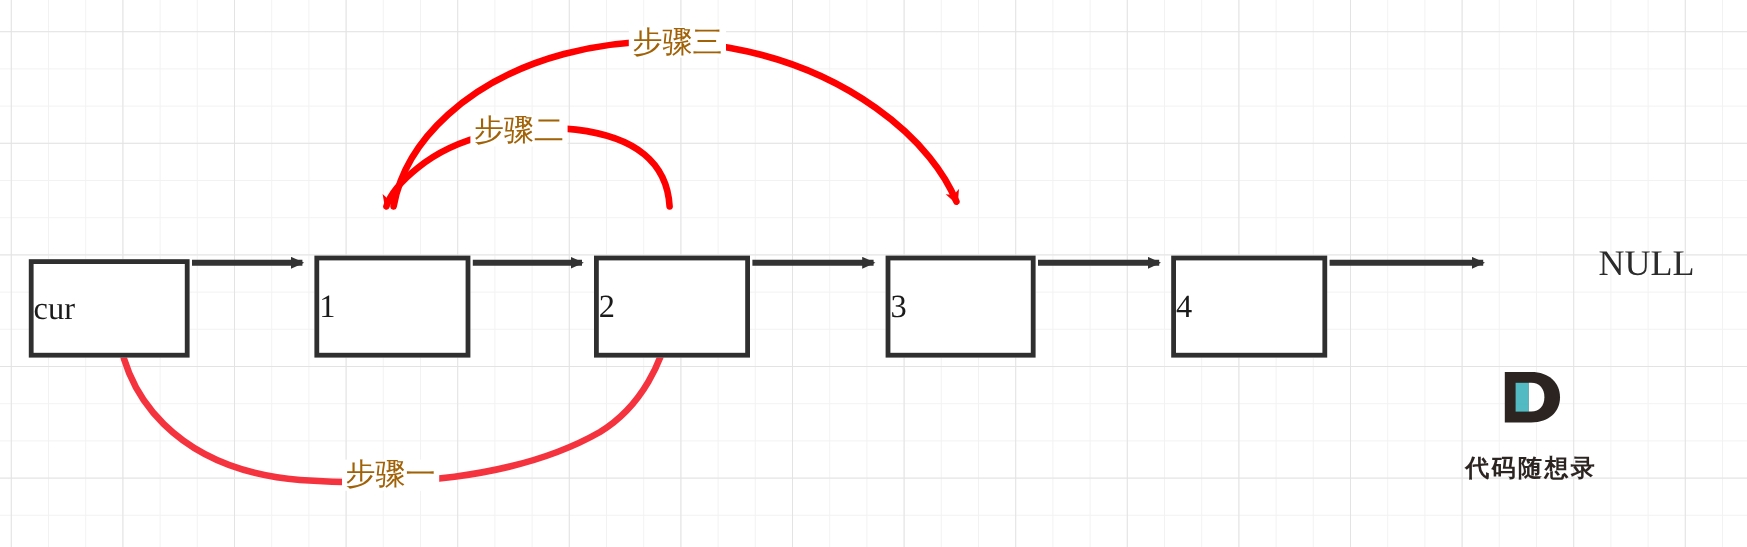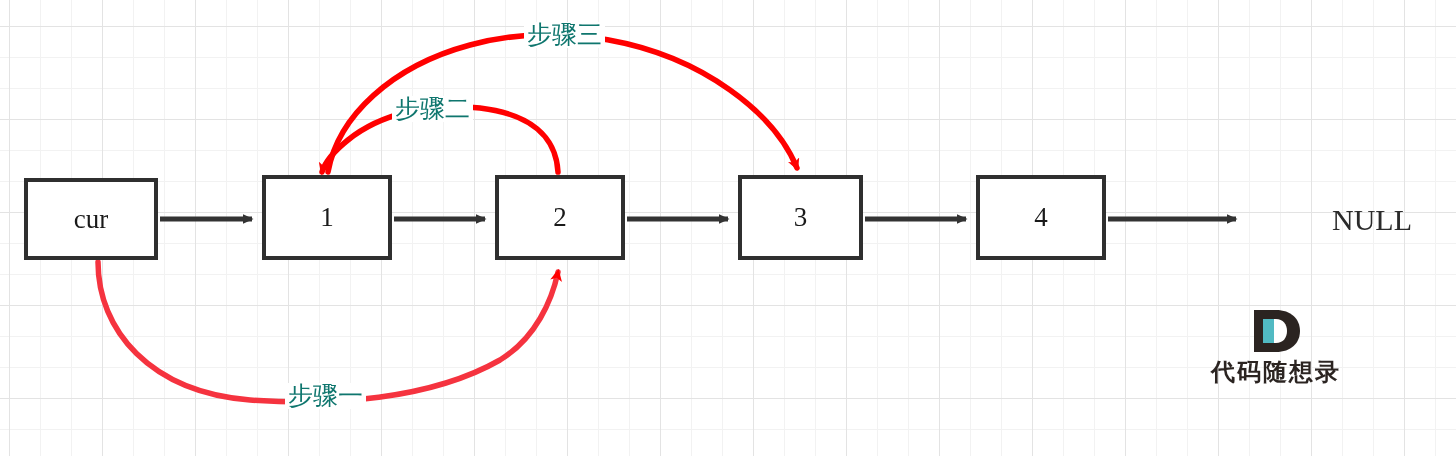--- a/index.html
+++ b/index.html
@@ -40,36 +40,36 @@
     width: 1456px;
     height: 456px;
   }
   .node-box {
     position: absolute;
     box-sizing: border-box;
     border: 4px solid #2f2f2f;
     background: #ffffff;
     display: flex;
     align-items: center;
-    justify-content: center;
     font-size: 27px;
     color: #1a1a1a;
     font-family: "Liberation Serif", "DejaVu Serif", serif;
     line-height: 1;
+    margin-top: 38px;
   }
   .null-label {
     position: absolute;
     font-size: 30px;
     color: #2b2b2b;
     font-family: "Liberation Serif", "DejaVu Serif", serif;
     white-space: nowrap;
   }
   .step-label {
     position: absolute;
-    color: #0f766e;
+    color: #a16207;
     font-size: 25px;
     font-family: "DejaVu Sans", "Liberation Sans", sans-serif;
     font-weight: 500;
     white-space: nowrap;
     background: #ffffff;
     padding: 0 3px;
     line-height: 1.05;
   }
   #watermark {
     position: absolute;
@@ -82,22 +82,22 @@
     align-items: center;
     justify-content: flex-start;
     opacity: 0.96;
   }
   .wm-logo {
     width: 60px;
     height: 50px;
     position: relative;
   }
   .wm-text {
-    margin-top: 0;
-    font-size: 24px;
+    margin-top: 21px;
+    font-size: 20px;
     letter-spacing: 2px;
     color: #231c18;
     font-family: "DejaVu Sans", "Liberation Sans", sans-serif;
     font-weight: bold;
     white-space: nowrap;
   }
 </style>
 </head>
 <body>
 

